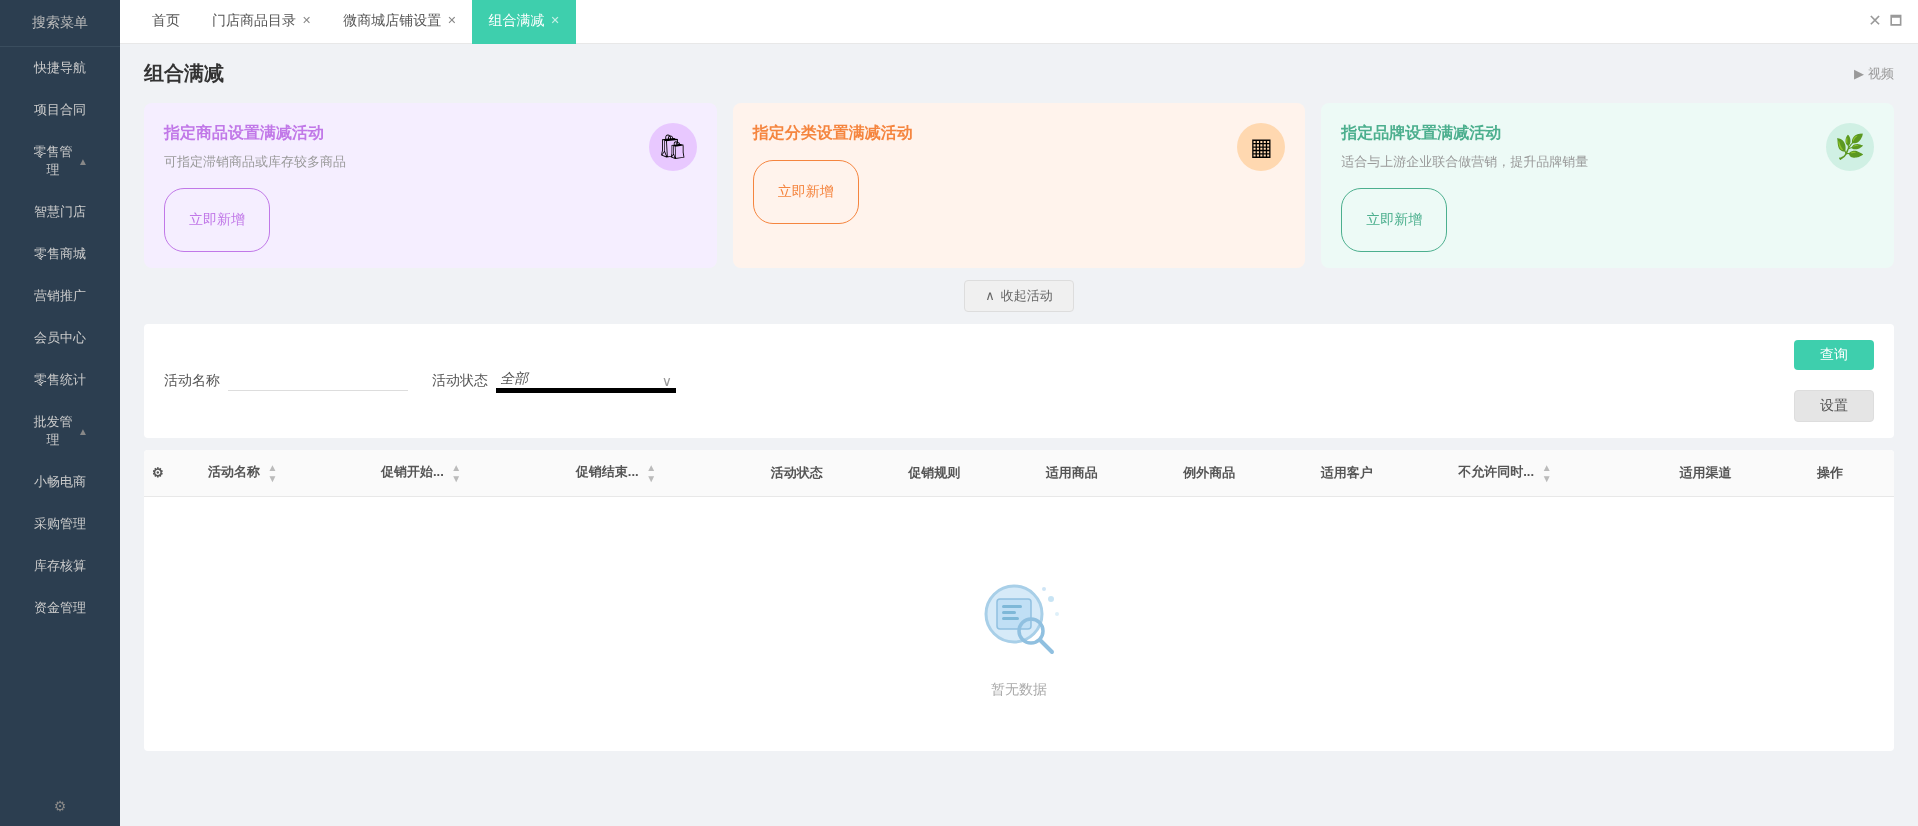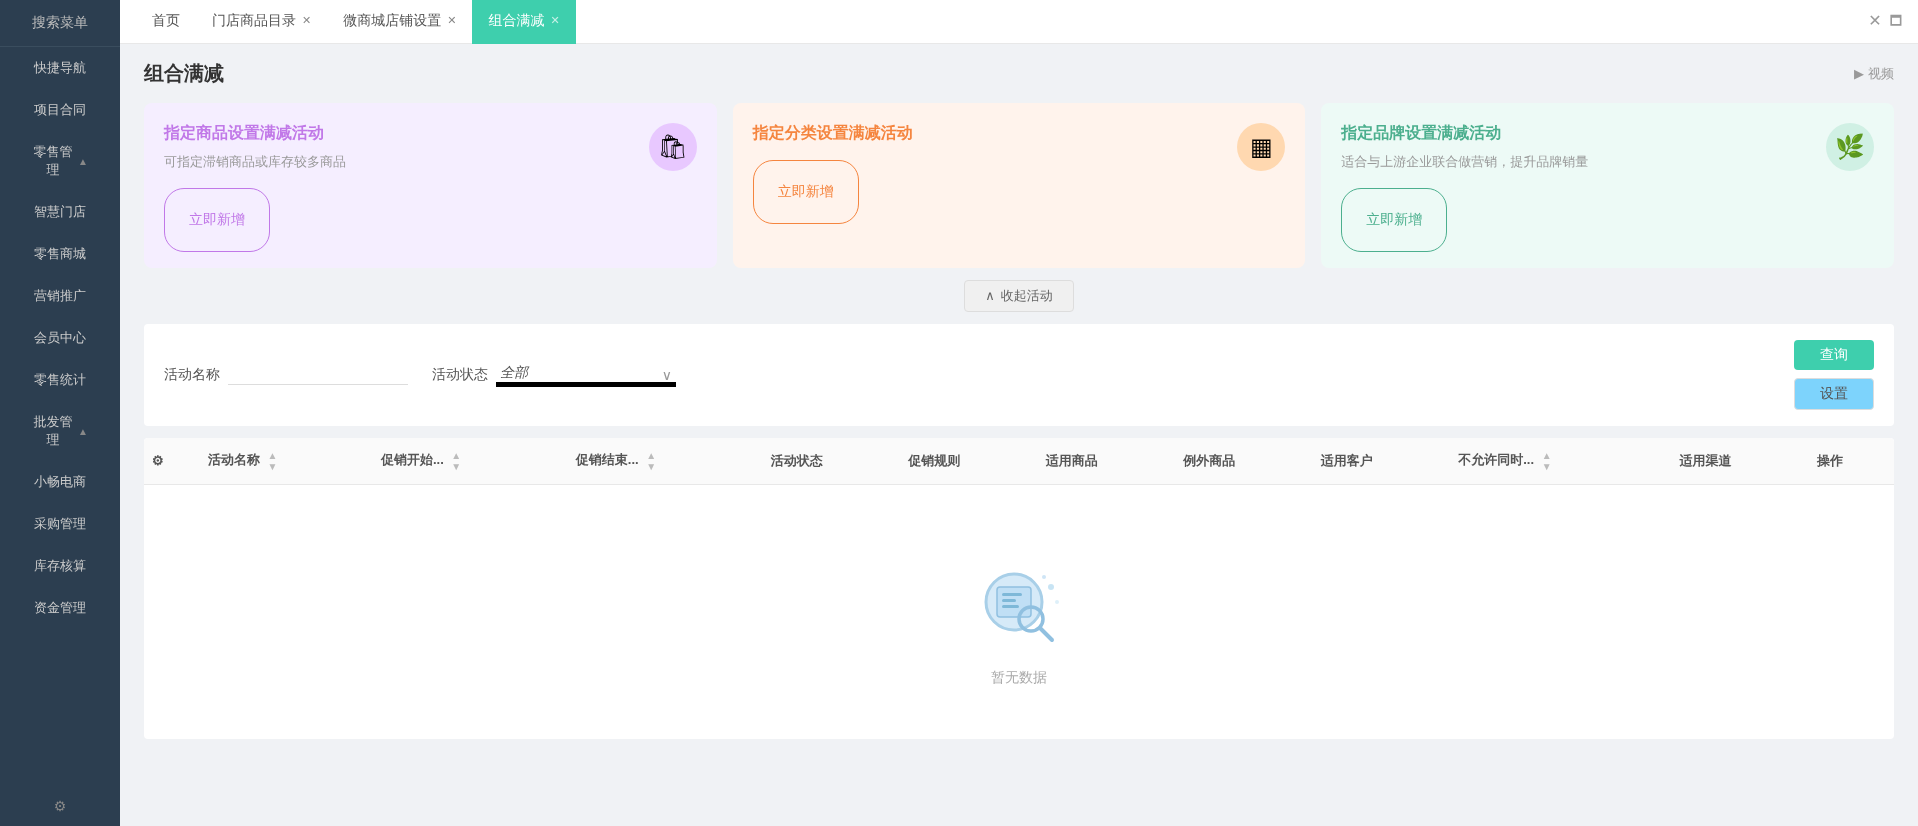--- a/index.html
+++ b/index.html
@@ -252,34 +252,34 @@
     .filter-select-wrap .chevron {
       position: absolute;
       right: 4px;
       color: #999;
       pointer-events: none;
     }
     .filter-actions {
       margin-left: auto;
       display: flex;
       flex-direction: column;
-      gap: 8px;
+      gap: 20px;
     }
     .btn-primary {
       background: #3ecfad;
       color: #fff;
       border: none;
       border-radius: 4px;
       padding: 6px 20px;
       font-size: 14px;
       cursor: pointer;
       min-width: 80px;
     }
     .btn-default {
-      background: #7dd3fc;
+      background: #e5e5e5;
       color: #555;
       border: 1px solid #ddd;
       border-radius: 4px;
       padding: 6px 20px;
       font-size: 14px;
       cursor: pointer;
       min-width: 80px;
     }
 
     

